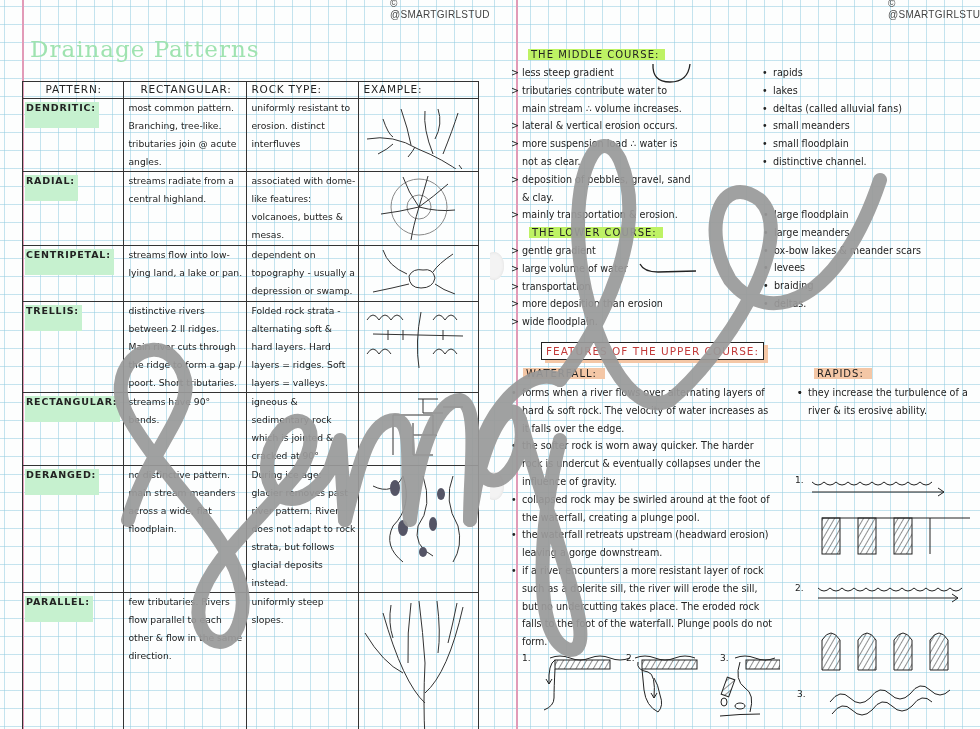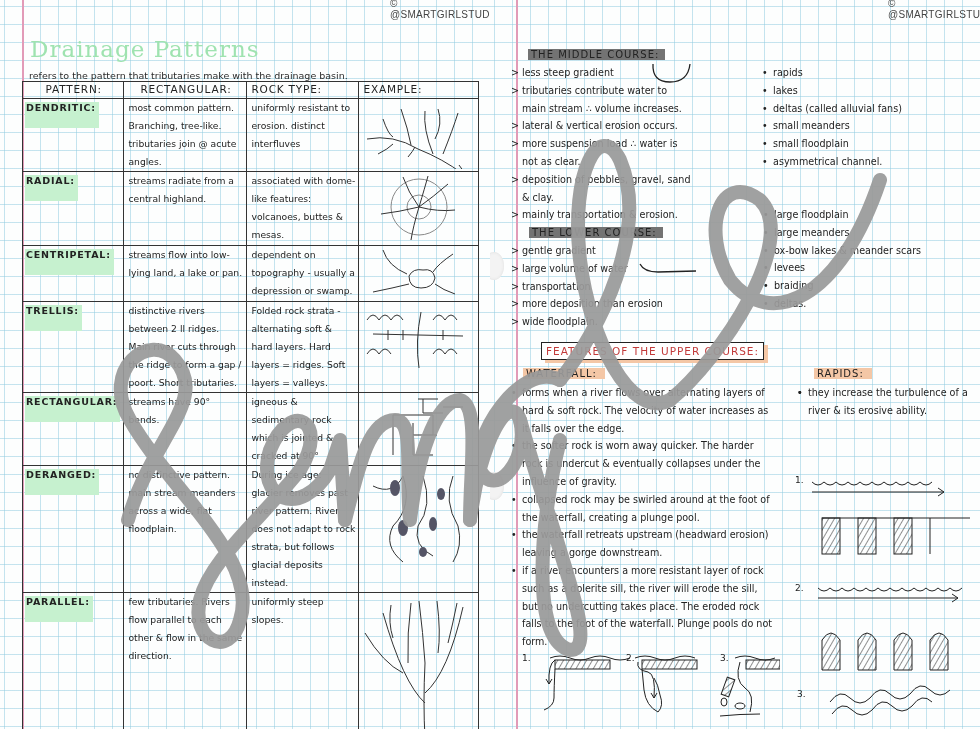--- a/index.html
+++ b/index.html
@@ -42,42 +42,41 @@
     border:1.4px solid #333; vertical-align:top; padding:0 3px 0 4px; text-align:left;
   }
   table.dp th { font-weight:normal; font-size:10.5px; letter-spacing:0.8px; height:16px; line-height:15px; text-align:center;margin-left:8px; }
   table.dp td.pat { padding-left:2px; }
   .hl-green { background:#c6f1cf; padding:0 3px 15px 1px; font-size:9.5px; letter-spacing:0.8px; font-weight:bold; }
   .ex-cell { position:relative; }
   .ex-cell svg { display:block; }
 
   
   .r { position:absolute; font-size:9.6px; line-height:17.8px; color:#222; white-space:nowrap; }
-  .hl-yellow { background:#737373; padding:0 6px 0 3px; letter-spacing:1px; font-size:10px; }
+  .hl-yellow { background:#bef264; padding:0 6px 0 3px; letter-spacing:1px; font-size:10px; }
   .hl-peach { background:#f4c7a6; padding:0 8px 0 3px; letter-spacing:1px; font-size:10px; }
   .bullet-list { list-style:none; margin:0; padding:0; }
   .bullet-list li { position:relative; }
   .mark { position:absolute; left:-11px; }
   .features-box {
     position:absolute; left:541px; top:342px; border:1.5px solid #222;
     color:#c23a3a; font-size:10.5px; letter-spacing:1px; padding:0 4px; height:16px; line-height:16px;
     box-shadow:4px 3px 0 #f4c7a6;
     background:#fff;
   }
   .sample-overlay { position:absolute; left:0; top:0; pointer-events:none; }
 </style>
 </head>
 <body>
 
 <div class="page left">
   <div class="margin-line" style="left:22px"></div>
   <div class="watermark-tag" style="left:390px">© @SMARTGIRLSTUDY</div>
 
   <div class="title">Drainage Patterns</div>
-  <div class="intro">refers to the pattern that tributaries make with the drainage basin.</div>
 
   <table class="dp">
     <thead>
       <tr>
         <th style="width:85px">PATTERN:</th>
         <th style="width:115px">RECTANGULAR:</th>
         <th style="width:104px;text-align:left">ROCK TYPE:</th>
         <th style="width:112px;text-align:left">EXAMPLE:</th>
       </tr>
     </thead>
@@ -228,21 +227,21 @@
 </ul>
 <svg style="position:absolute;left:650px;top:62px" width="44" height="24" fill="none" stroke="#222" stroke-width="1.3">
     <path d="M3 2 Q2 20 20 20 Q38 20 40 2"></path>
   </svg>
 <ul class="bullet-list r" style="left:773px;top:64px">
   <li><span class="mark">•</span><span>rapids</span></li>
   <li><span class="mark">•</span><span>lakes</span></li>
   <li><span class="mark">•</span><span>deltas (called alluvial fans)</span></li>
   <li><span class="mark">•</span><span>small meanders</span></li>
   <li><span class="mark">•</span><span>small floodplain</span></li>
-  <li><span class="mark">•</span><span>asymmetrical channel.</span></li>
+  <li><span class="mark">•</span><span>distinctive channel.</span></li>
 </ul>
 
 <div class="r" style="left:529px;top:224px"><span class="hl-yellow">THE LOWER COURSE:</span></div>
 <ul class="bullet-list r" style="left:522px;top:242px">
   <li><span class="mark">&gt;</span><span>gentle gradient</span></li>
   <li><span class="mark">&gt;</span><span>large volume of water</span></li>
   <li><span class="mark">&gt;</span><span>transportation</span></li>
   <li><span class="mark">&gt;</span><span>more deposition than erosion</span></li>
   <li><span class="mark">&gt;</span><span>wide floodplain.</span></li>
 </ul>

